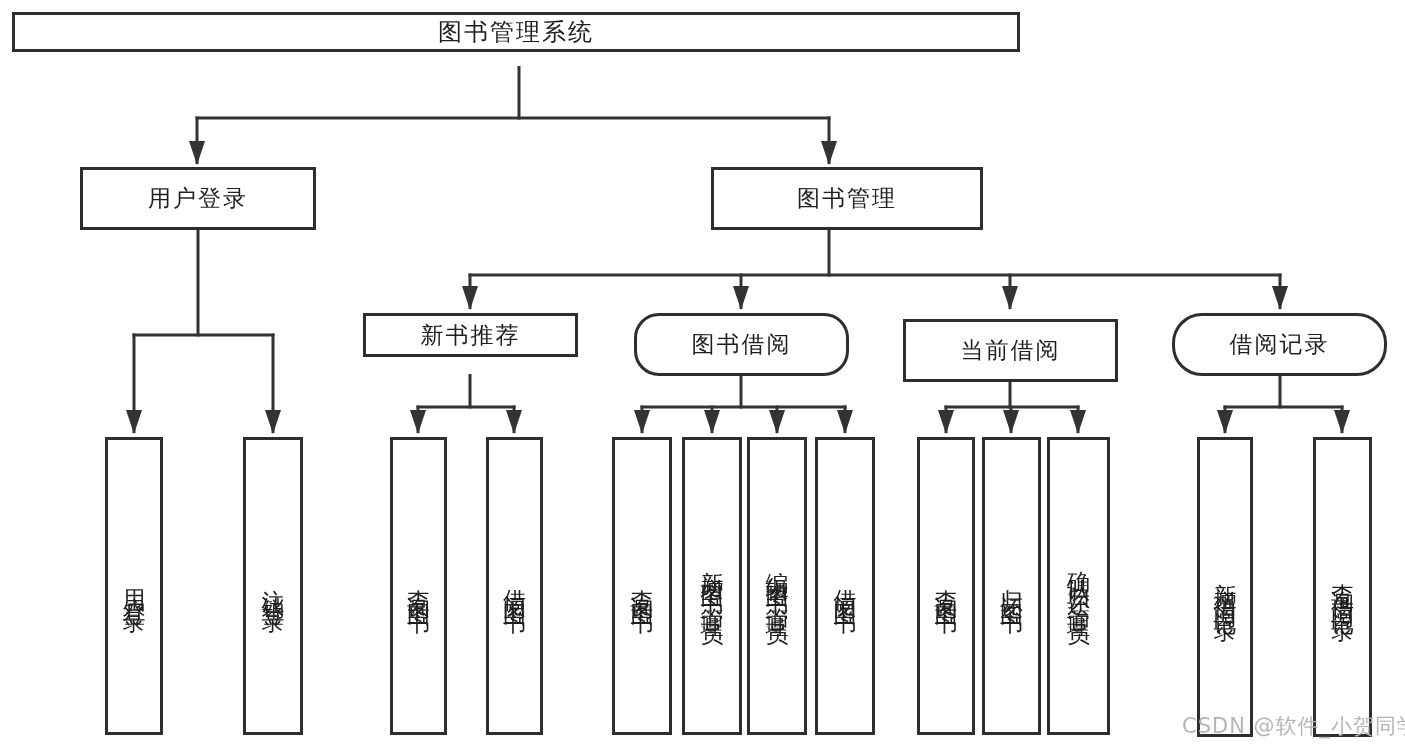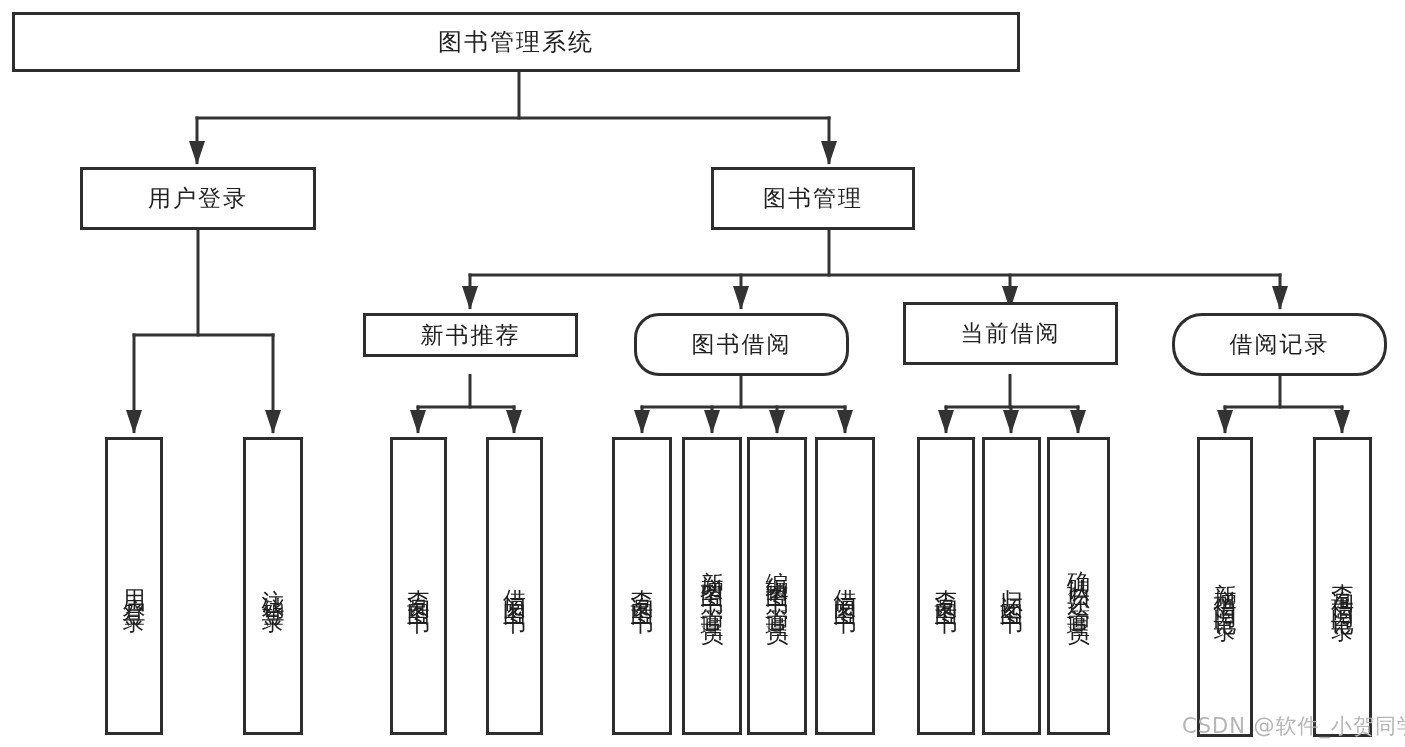--- a/index.html
+++ b/index.html
@@ -108,38 +108,38 @@
       <line x1="1011" y1="405.5" x2="1011" y2="433" marker-end="url(#arrow)"></line>
       <line x1="1078" y1="405.5" x2="1078" y2="433" marker-end="url(#arrow)"></line>
 
       <line x1="1280" y1="374" x2="1280" y2="408.5"></line>
       <line x1="1223.5" y1="407" x2="1343.5" y2="407"></line>
       <line x1="1225" y1="405.5" x2="1225" y2="433" marker-end="url(#arrow)"></line>
       <line x1="1342" y1="405.5" x2="1342" y2="433" marker-end="url(#arrow)"></line>
     </g>
   </svg>
 
-  <div class="box h root" style="left:12px; top:12px; width:1008px; height:60px;">
+  <div class="box h root" style="left:12px; top:12px; width:1008px; height:40px;">
     <span>图书管理系统</span>
   </div>
 
   <div class="box h" style="left:80px; top:167px; width:236px; height:63px;">
     <span>用户登录</span>
   </div>
-  <div class="box h" style="left:711px; top:167px; width:204px; height:63px;">
+  <div class="box h" style="left:711px; top:167px; width:272px; height:63px;">
     <span>图书管理</span>
   </div>
 
   <div class="box h" style="left:363px; top:313px; width:215px; height:44px;">
     <span>新书推荐</span>
   </div>
   <div class="box h" style="left:634px; top:313px; width:215px; height:63px;border-radius:25px;">
     <span>图书借阅</span>
   </div>
-  <div class="box h" style="left:903px; top:302px; width:215px; height:63px;">
+  <div class="box h" style="left:903px; top:319px; width:215px; height:63px;">
     <span>当前借阅</span>
   </div>
   <div class="box h" style="left:1172px; top:313px; width:215px; height:63px;border-radius:30px;">
     <span>借阅记录</span>
   </div>
 
   <div class="box v" style="left:105px; top:437px; width:58px; height:298px;">
     <span>用户登录</span>
   </div>
   <div class="box v" style="left:243px; top:437px; width:60px; height:298px;">

